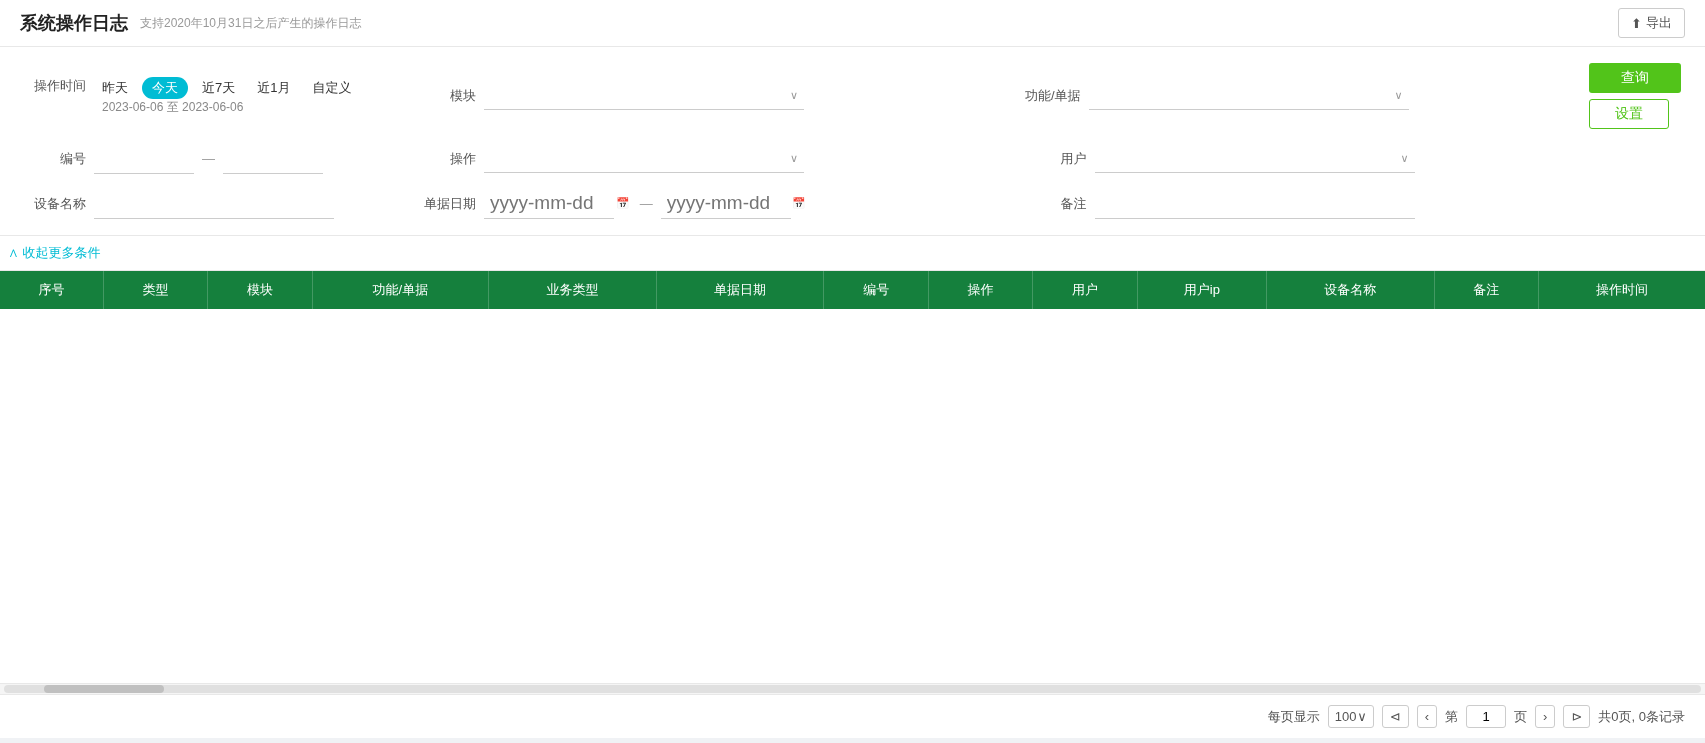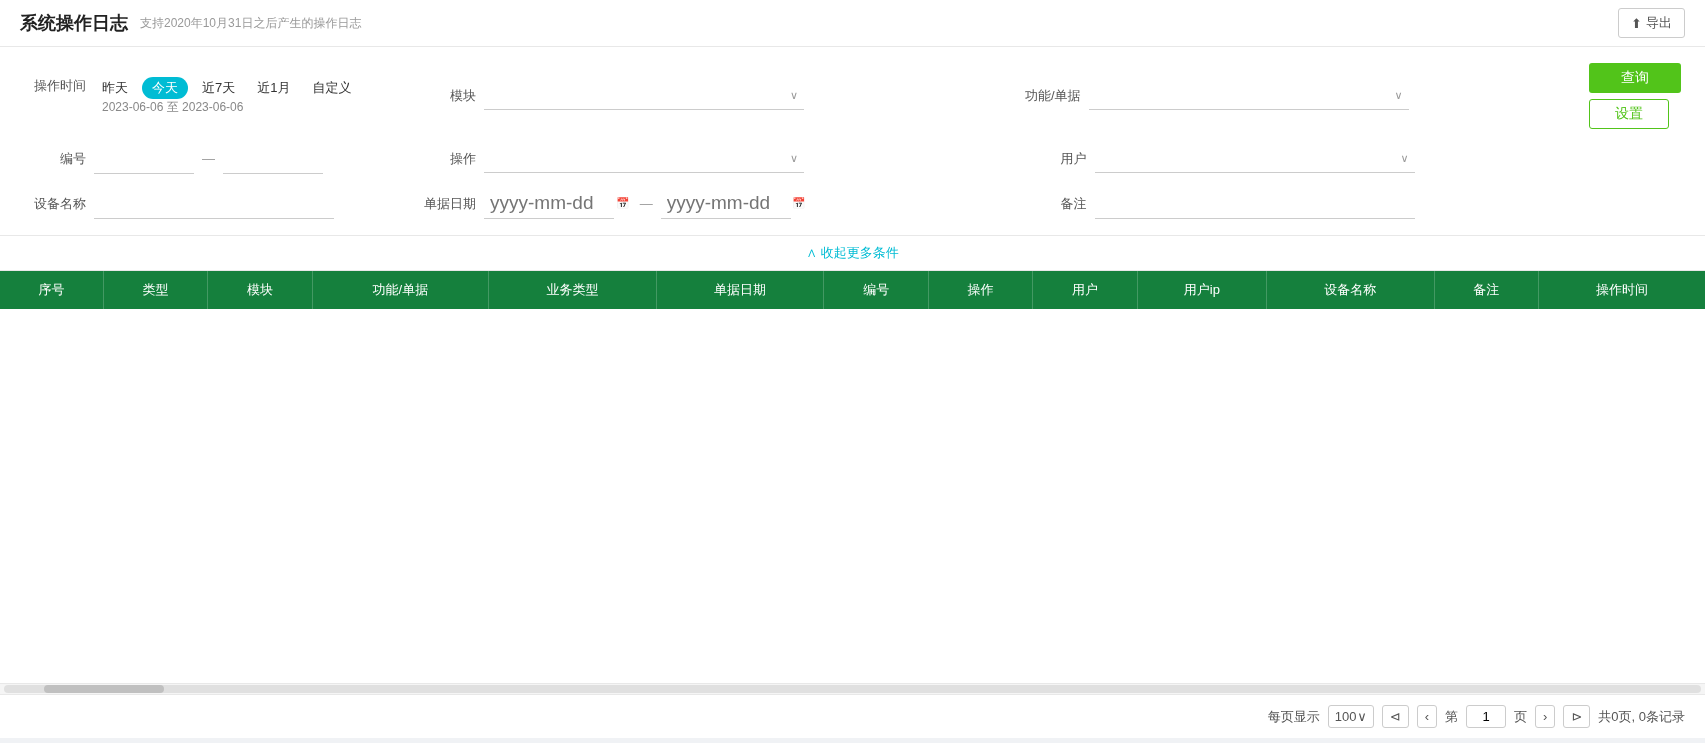--- a/index.html
+++ b/index.html
@@ -93,21 +93,21 @@
       width: 92px;
     }
     .settings-btn {
       background: #fff; color: #52c41a;
       border: 1px solid #52c41a; padding: 5px 20px;
       border-radius: 3px; cursor: pointer; font-size: 14px;
       width: 80px;
     }
 
     .collapse-bar {
-      text-align: center;
+      text-align: left;
       padding: 8px;
       color: #00bcd4;
       cursor: pointer;
       font-size: 13px;
       background: #fff;
       border-bottom: 1px solid #e8e8e8;
     }
 
     .table-container {
       background: #fff;

